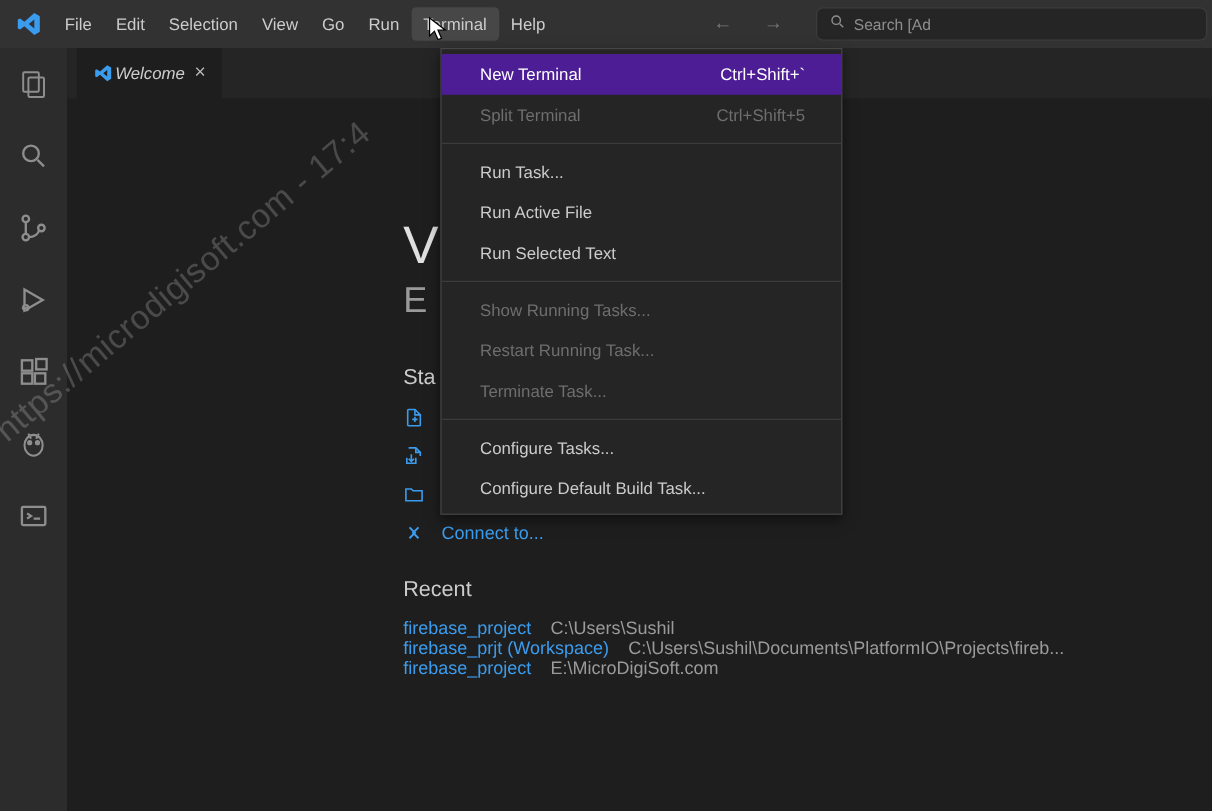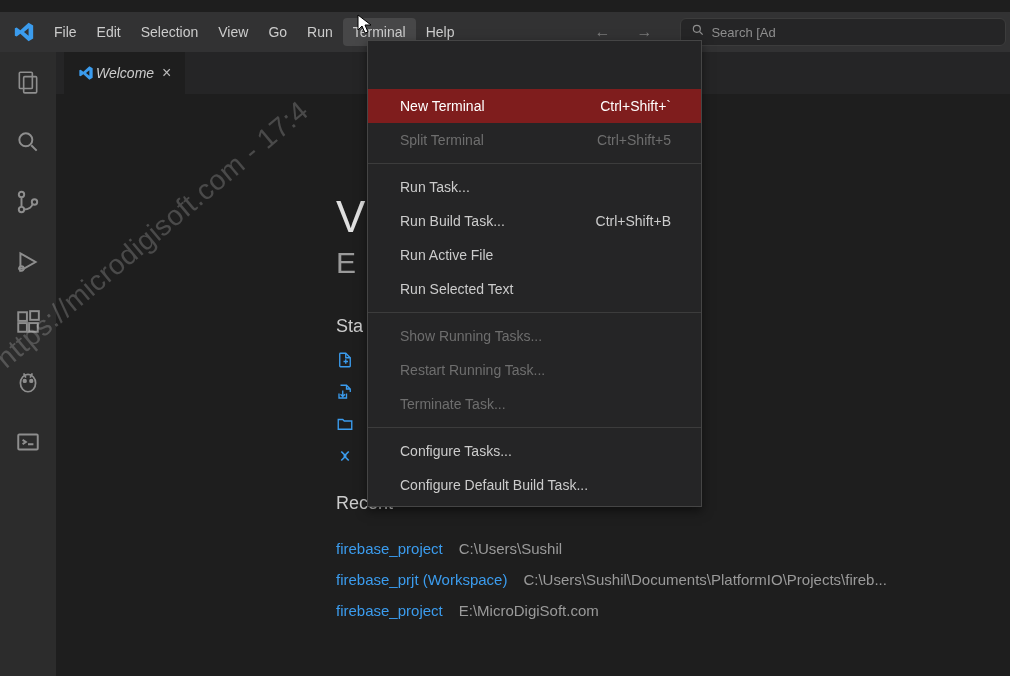--- a/index.html
+++ b/index.html
@@ -1,18 +1,18 @@
 <!DOCTYPE html>
 <html><head>
 <meta charset="utf-8">
 <style>
   * { margin: 0; padding: 0; box-sizing: border-box; font-family: "Segoe UI", -apple-system, sans-serif; }
   body { background: #1e1e1e; color: #cccccc; width: 1010px; height: 676px; overflow: hidden; position: relative; }
 
-  .titlebar { height: 40px; background: #323233; display: flex; align-items: center; padding: 0 4px; margin-top: 12px; }
+  .titlebar { height: 40px; background: #323233; display: flex; align-items: center; padding: 0 4px; }
   .logo-icon { width: 24px; height: 24px; margin: 0 8px; display: flex; align-items: center; justify-content: center; }
   .menubar { display: flex; align-items: center; height: 100%; }
   .menu-item { padding: 6px 10px; font-size: 14px; color: #cccccc; cursor: pointer; border-radius: 4px; }
   .menu-item.active { background: #474748; }
   .nav-arrows { display: flex; align-items: center; margin-left: 130px; gap: 26px; color: #7a7a7a; }
   .nav-arrow { font-size: 16px; cursor: default; }
   .search-box { flex: 1; margin-left: 28px; background: #252526; border-radius: 6px; height: 28px; display: flex; align-items: center; padding: 0 10px; color: #8e8e8e; border: 1px solid #3c3c3c; justify-content: flex-start; }
   .search-box .s-icon { margin-right: 6px; }
   .search-text { font-size: 13px; white-space: nowrap; }
 
@@ -27,29 +27,29 @@
   .tab-close { font-style: normal; font-size: 16px; margin-left: 6px; color: #bbb; }
 
   .welcome { position: absolute; left: 280px; top: 140px; right: 20px; }
   .welcome-title { font-size: 44px; font-weight: 300; color: #e0e0e0; }
   .welcome-sub { font-size: 30px; color: #9a9a9a; margin-top: 4px; }
   .section-title { font-size: 18px; color: #cccccc; margin-top: 36px; }
   .start-links { margin-top: 14px; display: flex; flex-direction: column; gap: 14px; }
   .start-link { display: flex; align-items: center; gap: 12px; color: #3b9cee; font-size: 15px; cursor: pointer; }
   .start-link .slicon { color: #3b9cee; width: 20px; display: flex; }
 
-  .recent-list { margin-top: 26px; display: flex; flex-direction: column; gap: 14px; font-size: 15px; }
+  .recent-list { margin-top: 13px; display: flex; flex-direction: column; gap: 0; font-size: 15px; }
   .recent-item { display: flex; gap: 16px; align-items: baseline; }
   .recent-name { color: #3b9cee; cursor: pointer; }
   .recent-path { color: #9a9a9a; white-space: nowrap; overflow: hidden; text-overflow: ellipsis; max-width: 520px; }
 
   
   .dropdown { position: absolute; top: 40px; left: 367px; width: 335px; background: #252526; border: 1px solid #454545; box-shadow: 0 4px 10px rgba(0,0,0,.5); z-index: 10; padding: 4px 0; }
   .dd-row { height: 34px; display: flex; align-items: center; justify-content: space-between; padding: 0 30px 0 32px; font-size: 14px; color: #cccccc; cursor: pointer; }
-  .dd-row.selected { background: #7f1d1d; color: #fff; margin-top: 44px; }
+  .dd-row.selected { background: #4c1d95; color: #fff; }
   .dd-row.disabled { color: #6e6e6e; cursor: default; }
   .dd-sep { height: 1px; background: #3c3c3c; margin: 6px 0; }
 
   
   .watermark { position: absolute; left: -10px; top: 350px; transform: rotate(-40deg); transform-origin: left top; color: rgba(230,230,230,0.22); font-size: 28px; font-weight: 400; pointer-events: none; z-index: 30; white-space: nowrap; letter-spacing: .5px; }
 
   .cursor-pointer { position: absolute; z-index: 40; }
 </style>
 </head>
 <body>
@@ -219,24 +219,20 @@
     </div>
     <div class="dd-row disabled">
       <span>Split Terminal</span>
       <span>Ctrl+Shift+5</span>
     </div>
     <div class="dd-sep"></div>
     <div class="dd-row">
       <span>Run Task...</span>
     </div>
     <div class="dd-row">
-      <span>Run Build Task...</span>
-      <span>Ctrl+Shift+B</span>
-    </div>
-    <div class="dd-row">
       <span>Run Active File</span>
     </div>
     <div class="dd-row">
       <span>Run Selected Text</span>
     </div>
     <div class="dd-sep"></div>
     <div class="dd-row disabled">
       <span>Show Running Tasks...</span>
     </div>
     <div class="dd-row disabled">

